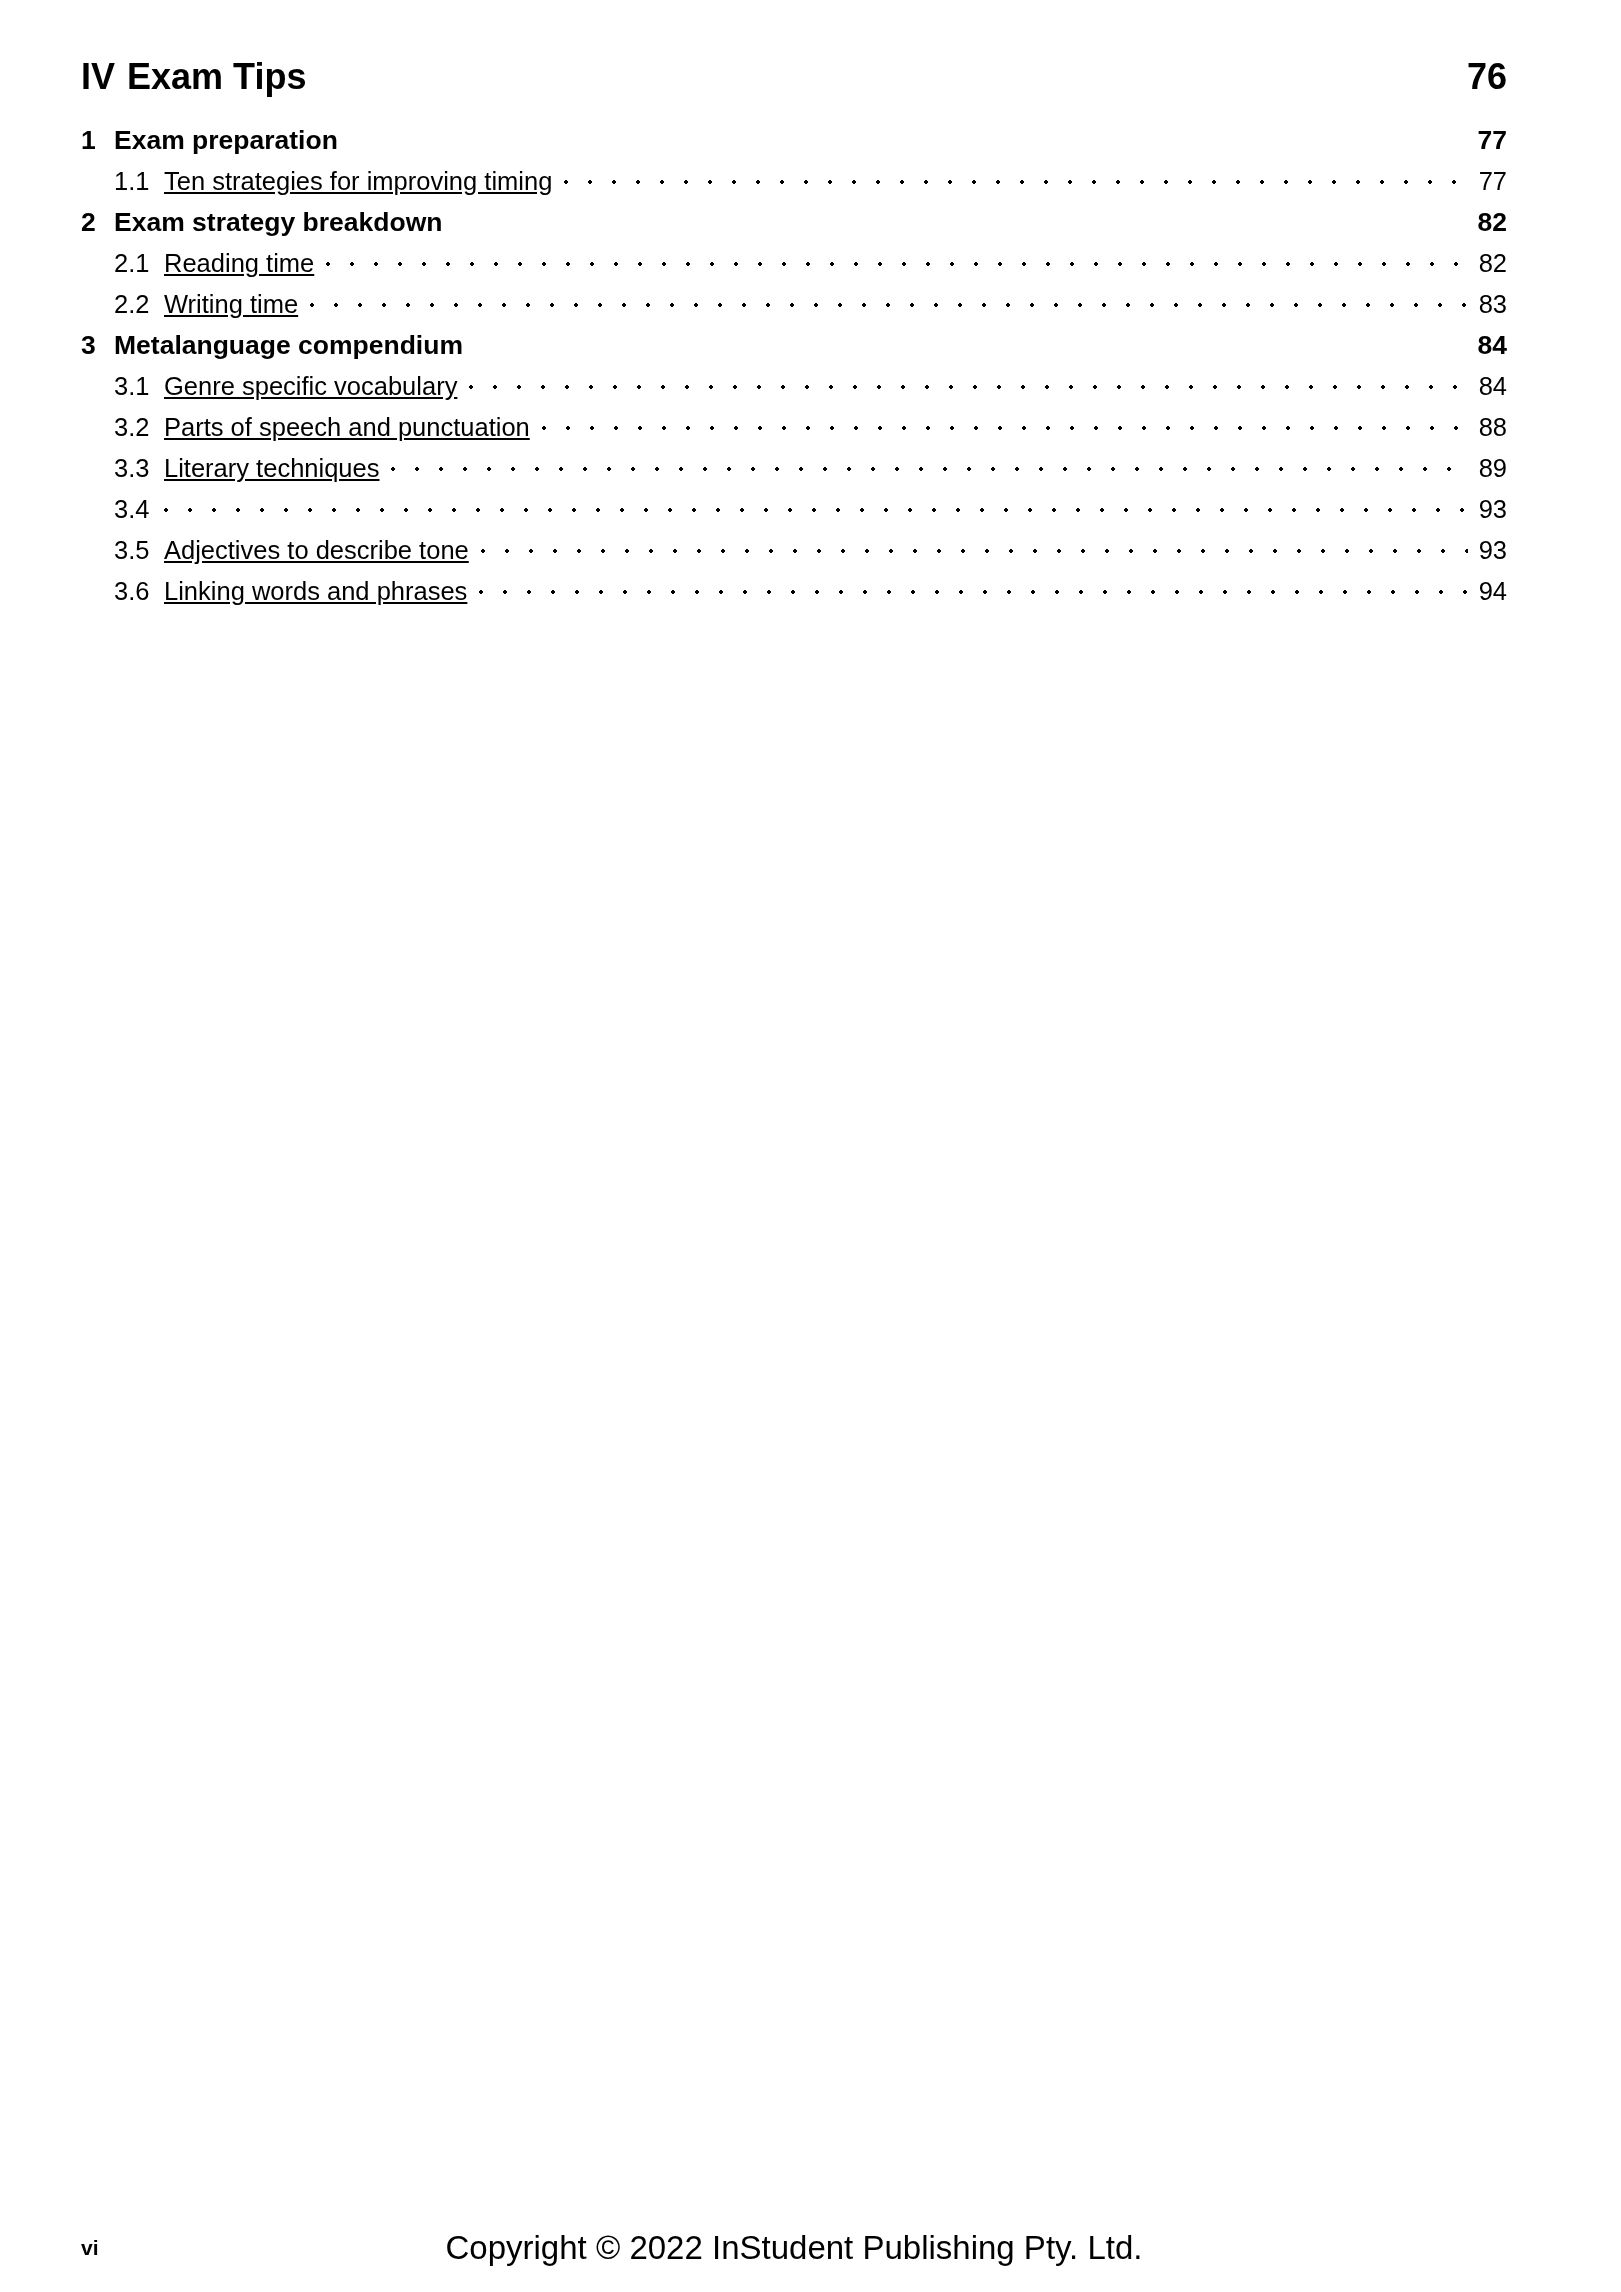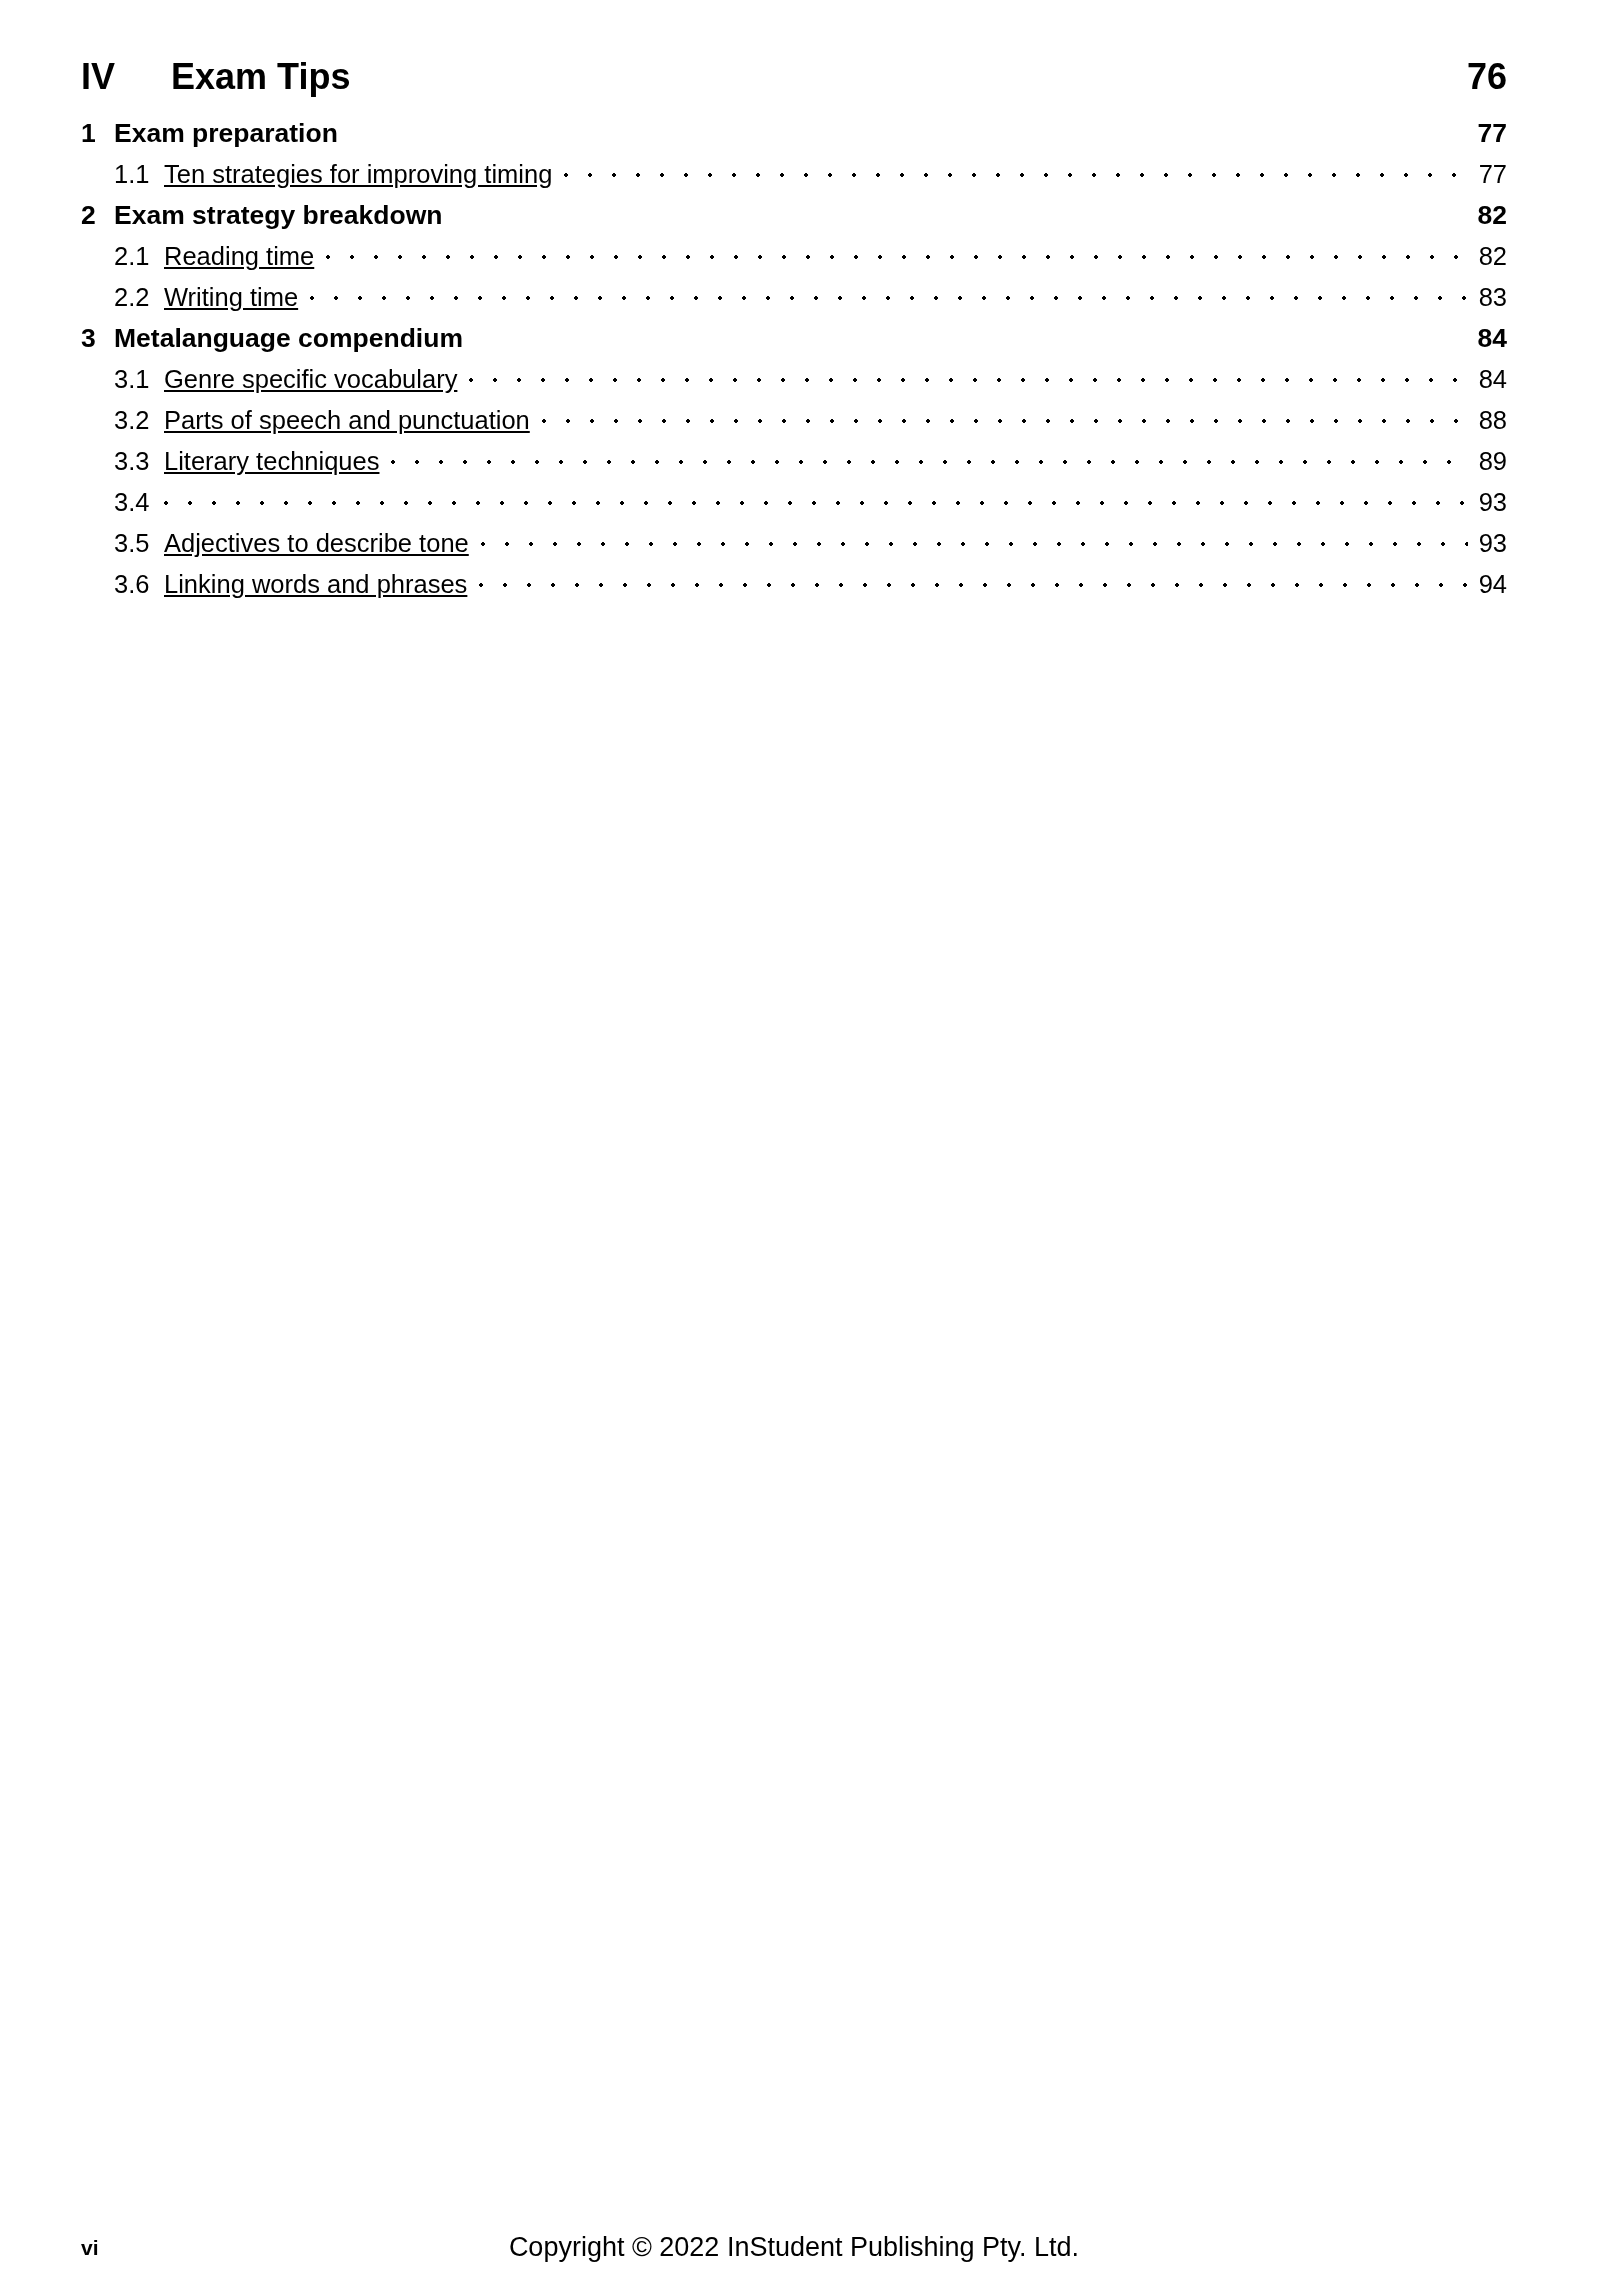--- a/index.html
+++ b/index.html
@@ -37,22 +37,21 @@
     align-items: baseline;
     width: 100%;
     white-space: nowrap;
   }
 
   
   .part-row {
     font-weight: bold;
     font-size: 36px;
     line-height: 45px;
-    margin-bottom: 14px;
-    gap: 44px;
+    margin-bottom: 21px;
   }
   .part-row .num {
     width: 46px;
     flex: 0 0 46px;
   }
   .part-row .title { flex: 0 0 auto; }
   .part-row .leader { flex: 1 1 auto; }
   .part-row .pg {
     flex: 0 0 auto;
     text-align: right;
@@ -133,21 +132,21 @@
     font-size: 21px;
     font-weight: bold;
     line-height: 33px;
   }
   .footer-copy {
     position: absolute;
     left: 0;
     right: 0;
     top: 0;
     text-align: center;
-    font-size: 27px;
+    font-size: 33px;
     line-height: 33px;
     font-weight: normal;
   }
 </style>
 </head>
 <body>
 
 <div class="page">
 
   <div class="toc">

